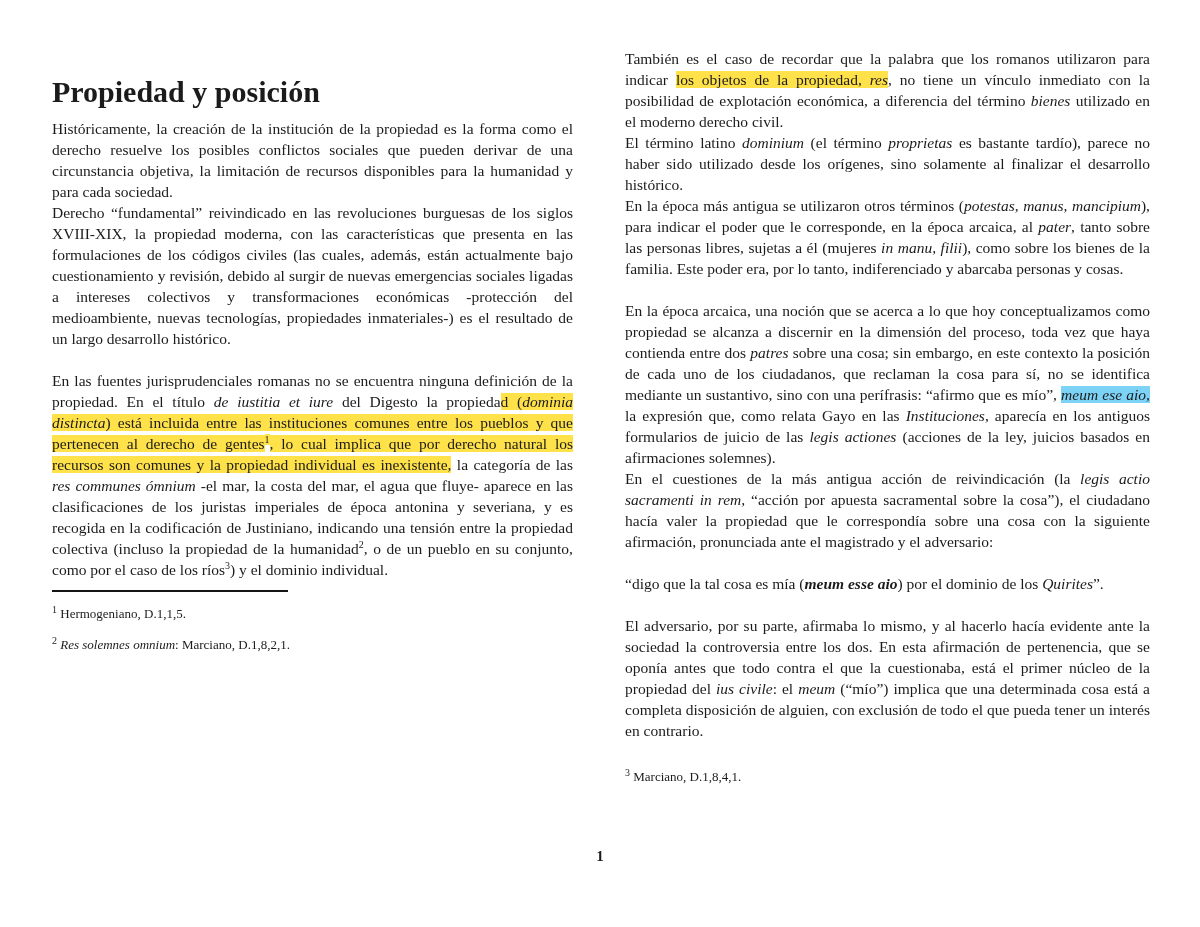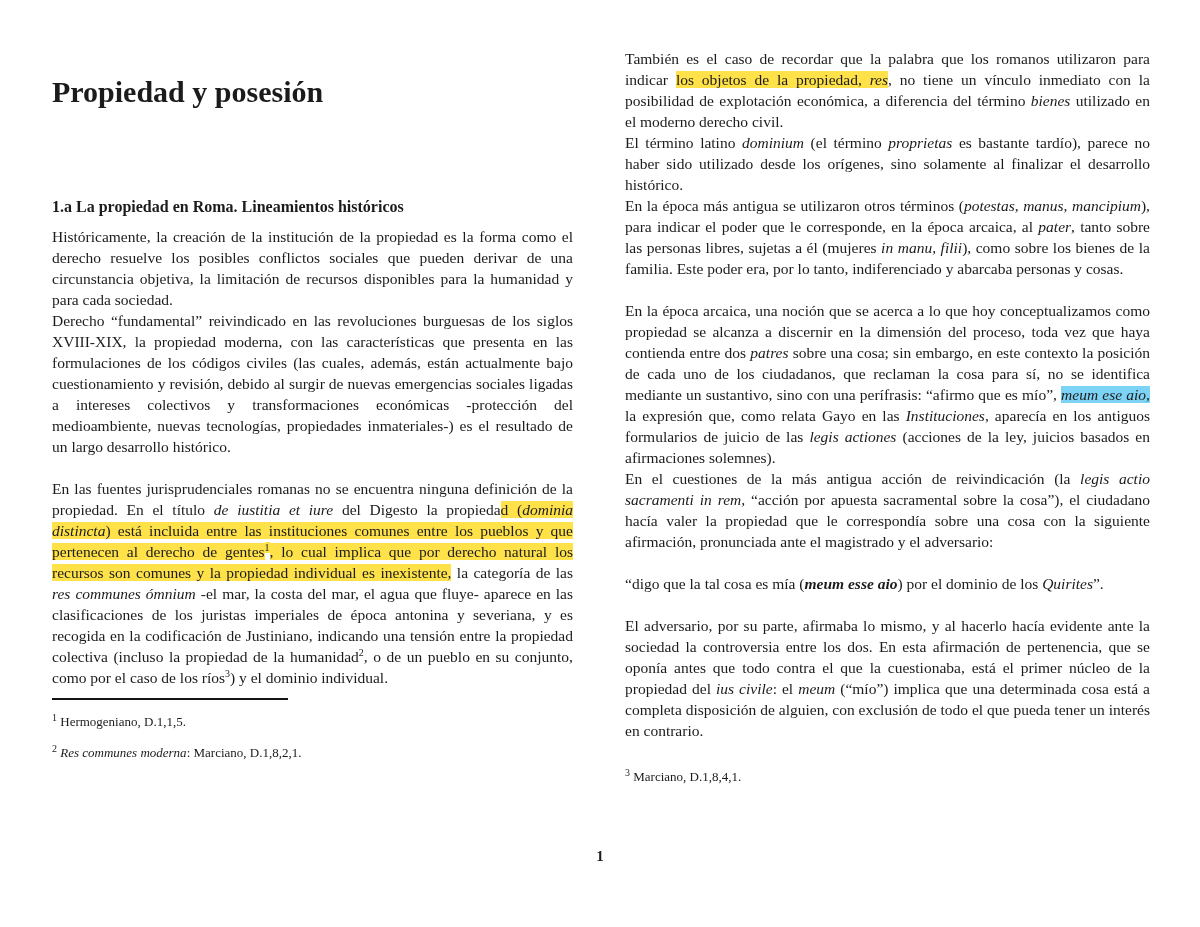--- a/index.html
+++ b/index.html
@@ -41,31 +41,30 @@
     text-align: center; font-weight: 700; font-size: 15px;
   }
 </style>
 </head>
 <body>
 
 <div class="page" style="--hl-y: #ffe24a; --hl-b: #7dd3f5;">
   <div class="cols">
 
     <div class="col-left">
-      <h1 class="doc-title">Propiedad y posesión</h1>
-      <h2 class="section-heading">1.a La propiedad en Roma. Lineamientos históricos</h2>
+      <h1 class="doc-title">Propiedad y posición</h1>
       <div class="paras-left">
           <p><span>Históricamente, la creación de la institución de la propiedad es la forma como el derecho resuelve los posibles conflictos sociales que pueden derivar de una circunstancia objetiva, la limitación de recursos disponibles para la humanidad y para cada sociedad.</span></p>
           <p><span>Derecho “fundamental” reivindicado en las revoluciones burguesas de los siglos XVIII-XIX, la propiedad moderna, con las características que presenta en las formulaciones de los códigos civiles (las cuales, además, están actualmente bajo cuestionamiento y revisión, debido al surgir de nuevas emergencias sociales ligadas a intereses colectivos y transformaciones económicas -protección del medioambiente, nuevas tecnologías, propiedades inmateriales-) es el resultado de un largo desarrollo histórico.</span></p>
           <p class="gap"><span>En las fuentes jurisprudenciales romanas no se encuentra ninguna definición de la propiedad. En el título </span><span class="it">de iustitia et iure</span><span> del Digesto la propieda</span><span class="hl-y">d (</span><span class="it hl-y">dominia distincta</span><span class="hl-y">) está incluida entre las instituciones comunes entre los pueblos y que pertenecen al derecho de gentes</span><sup class="hl-y">1</sup><span class="hl-y">, lo cual implica que por derecho natural los recursos son comunes y la propiedad individual es inexistente,</span><span> la categoría de las </span><span class="it">res communes ómnium</span><span> -el mar, la costa del mar, el agua que fluye- aparece en las clasificaciones de los juristas imperiales de época antonina y severiana, y es recogida en la codificación de Justiniano, indicando una tensión entre la propiedad colectiva (incluso la propiedad de la humanidad</span><sup>2</sup><span>, o de un pueblo en su conjunto, como por el caso de los ríos</span><sup>3</sup><span>) y el dominio individual.</span></p>
         </div>
       <div class="footnote-sep"></div>
       <div class="footnotes">
           <p><sup>1</sup><span> Hermogeniano, D.1,1,5.</span></p>
-          <p><sup>2</sup><span> </span><span class="it">Res communes moderna</span><span>: Marciano, D.1,8,2,1.</span></p>
+          <p><sup>2</sup><span> </span><span class="it">Res solemnes omnium</span><span>: Marciano, D.1,8,2,1.</span></p>
         </div>
     </div>
 
     <div class="col-right">
       <div>
           <p><span>También es el caso de recordar que la palabra que los romanos utilizaron para indicar </span><span class="hl-y">los objetos de la propiedad, </span><span class="it hl-y">res</span><span>, no tiene un vínculo inmediato con la posibilidad de explotación económica, a diferencia del término </span><span class="it">bienes</span><span> utilizado en el moderno derecho civil.</span></p>
           <p><span>El término latino </span><span class="it">dominium</span><span> (el término </span><span class="it">proprietas</span><span> es bastante tardío), parece no haber sido utilizado desde los orígenes, sino solamente al finalizar el desarrollo histórico.</span></p>
           <p><span>En la época más antigua se utilizaron otros términos (</span><span class="it">potestas, manus, mancipium</span><span>), para indicar el poder que le corresponde, en la época arcaica, al </span><span class="it">pater</span><span>, tanto sobre las personas libres, sujetas a él (mujeres </span><span class="it">in manu, filii</span><span>), como sobre los bienes de la familia. Este poder era, por lo tanto, indiferenciado y abarcaba personas y cosas.</span></p>
           <p class="gap"><span>En la época arcaica, una noción que se acerca a lo que hoy conceptualizamos como propiedad se alcanza a discernir en la dimensión del proceso, toda vez que haya contienda entre dos </span><span class="it">patres</span><span> sobre una cosa; sin embargo, en este contexto la posición de cada uno de los ciudadanos, que reclaman la cosa para sí, no se identifica mediante un sustantivo, sino con una perífrasis: “afirmo que es mío”, </span><span class="it hl-b">meum ese aio,</span><span> la expresión que, como relata Gayo en las </span><span class="it">Instituciones</span><span>, aparecía en los antiguos formularios de juicio de las </span><span class="it">legis actiones</span><span> (acciones de la ley, juicios basados en afirmaciones solemnes).</span></p>
           <p><span>En el cuestiones de la más antigua acción de reivindicación (la </span><span class="it">legis actio sacramenti in rem,</span><span> “acción por apuesta sacramental sobre la cosa”), el ciudadano hacía valer la propiedad que le correspondía sobre una cosa con la siguiente afirmación, pronunciada ante el magistrado y el adversario:</span></p>

